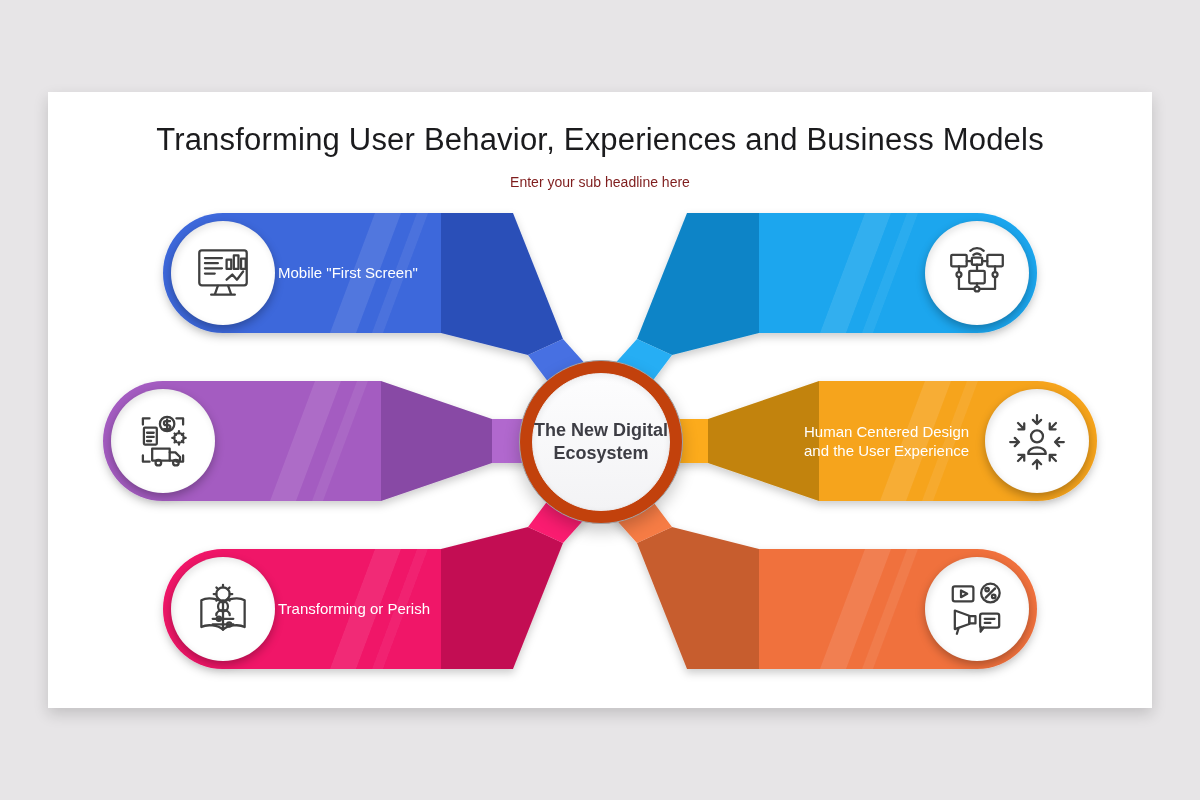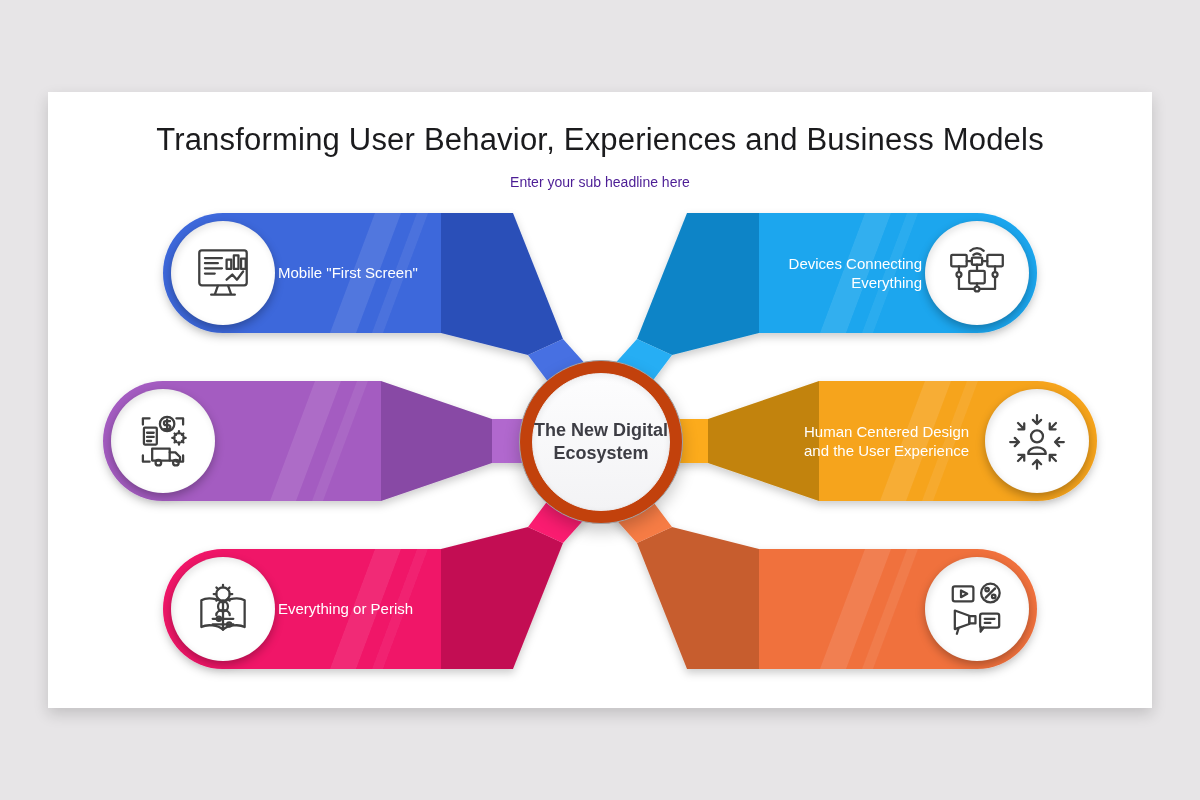--- a/index.html
+++ b/index.html
@@ -3,21 +3,21 @@
 <meta charset="utf-8">
 <style>
   html,body{margin:0;padding:0;}
   .stage{position:relative;width:1200px;height:800px;background:#e7e5e7;overflow:hidden;
          font-family:"Liberation Sans","DejaVu Sans",sans-serif;}
   .card{position:absolute;left:48px;top:92px;width:1104px;height:616px;background:#ffffff;
         box-shadow:0 6px 14px rgba(0,0,0,0.16);}
   .title{position:absolute;left:0;top:122px;width:1200px;text-align:center;margin:0;
          font-size:31px;font-weight:400;color:#1b1b1d;letter-spacing:0.2px;}
   .subtitle{position:absolute;left:0;top:174px;width:1200px;text-align:center;
-            font-size:14px;color:#4c1d95;}
+            font-size:14px;color:#7f1d1d;}
   svg.diagram{position:absolute;left:0;top:0;width:1200px;height:800px;}
   .node{position:absolute;width:104px;height:104px;border-radius:50%;background:#ffffff;
         box-shadow:0 4px 10px rgba(0,0,0,0.28), inset 2px 3px 7px rgba(0,0,0,0.10);
         display:flex;align-items:center;justify-content:center;}
   .node svg{width:66px;height:66px;stroke:#3f3f3f;fill:none;stroke-width:2.2;
             stroke-linecap:round;stroke-linejoin:round;}
   .node-tl{left:171px;top:221px;} .node-tr{left:925px;top:221px;}
   .node-ml{left:111px;top:389px;} .node-mr{left:985px;top:389px;}
   .node-bl{left:171px;top:557px;} .node-br{left:925px;top:557px;}
   .banner-label{position:absolute;transform:translateY(-50%);color:#ffffff;
@@ -193,22 +193,21 @@
         <circle cx="48.2" cy="19.8" r="1.7"></circle>
       <path d="M10.5 33.5 v18 l14 -5 v-8 z"></path>
       <rect x="24.5" y="39" width="6" height="7"></rect>
       <path d="M14 51 l-1.5 5"></path>
       <rect x="35" y="36.5" width="18.5" height="13.5" rx="2"></rect>
       <path d="M39.5 41.5 h9.5 M39.5 45.5 h5.5 M38.5 50 l-3 4 v-4"></path>
     </svg>
   </div>
 
   <div class="banner-label lbl-tl">Mobile "First Screen"</div>
-  <div class="banner-label lbl-tr">Devices Connecting Everything</div>
   <div class="banner-label lbl-mr">Human Centered Design and the User Experience</div>
-  <div class="banner-label lbl-bl">Everything or Perish</div>
+  <div class="banner-label lbl-bl">Transforming or Perish</div>
 
   <div class="center-circle">
     <div class="center-inner">
       <div class="center-label">The New Digital Ecosystem</div>
     </div>
   </div>
 </div>
 
 </body></html>

